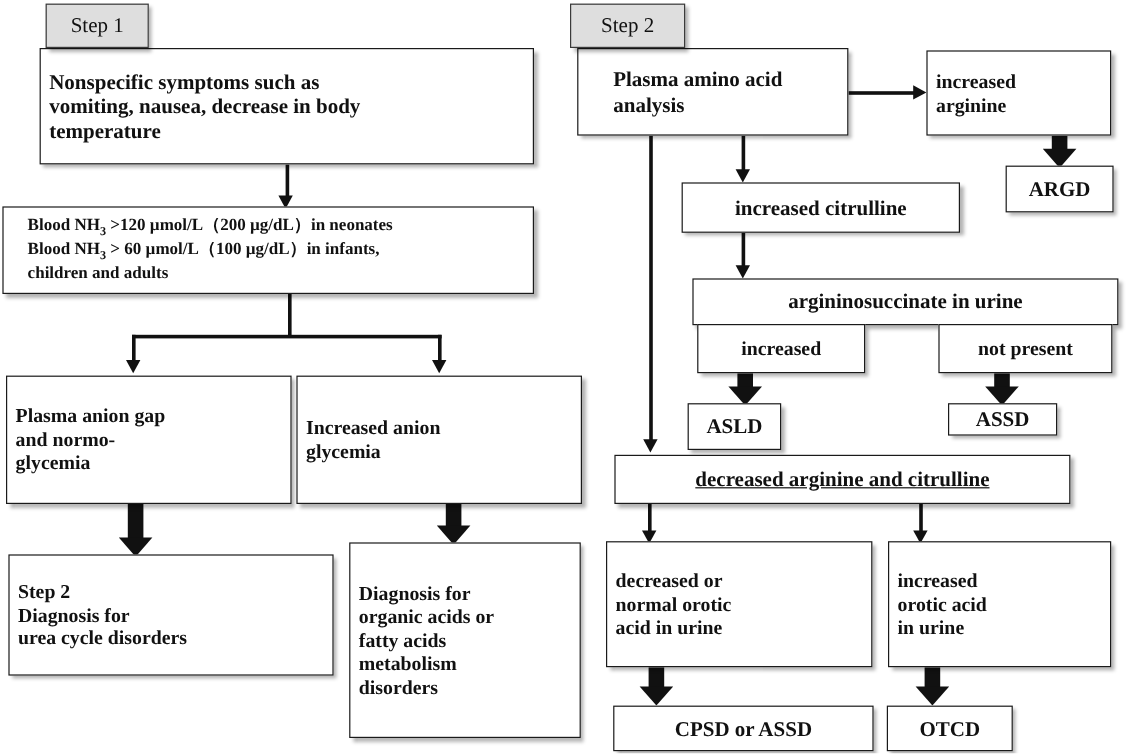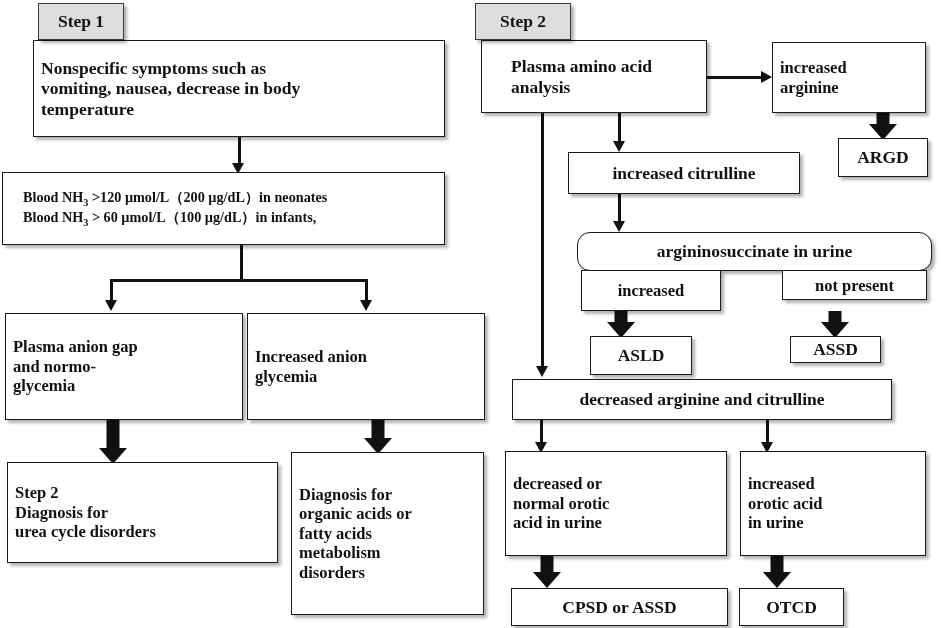--- a/index.html
+++ b/index.html
@@ -33,21 +33,21 @@
   .box .ln {
     display: block;
     white-space: nowrap;
   }
   .step-tab {
     position: absolute;
     box-sizing: border-box;
     background: #dedede;
     border: 1.6px solid #3a3a3a;
     box-shadow: 3px 3px 3px rgba(0,0,0,0.30);
-    font-weight: bold;
+    font-weight: normal;
     color: #111111;
     display: flex;
     align-items: center;
     justify-content: center;
     z-index: 6;
   }
   .vline {
     position: absolute;
     background: #111111;
     z-index: 1;
@@ -117,20 +117,21 @@
     <span class="ln">vomiting, nausea, decrease in body</span>
     <span class="ln">temperature</span>
   </div>
 
   <div class="vline" style="left:238px; top:137px; width:3px; height:30px;"></div>
   <div class="ahead down" style="left:232px; top:163px;"></div>
 
   <div class="box f14" style="left:2px; top:172px; width:443px; height:73px; padding:5px 20px;">
     <span class="ln"><span>Blood NH</span><span class="sub">3</span> <span>&gt;120 µmol/L（200 µg/dL）in neonates</span></span>
     <span class="ln"><span>Blood NH</span><span class="sub">3</span> <span>&gt; 60 µmol/L（100 µg/dL）in infants,</span></span>
+    <span class="ln">children and adults</span>
   </div>
 
   <div class="vline" style="left:240px; top:245px; width:3px; height:36px;"></div>
   <div class="hline" style="left:110px; top:279px; width:258px; height:3px;"></div>
   <div class="vline" style="left:110px; top:279px; width:3px; height:23px;"></div>
   <div class="ahead down" style="left:105px; top:300px;"></div>
   <div class="vline" style="left:365px; top:279px; width:3px; height:23px;"></div>
   <div class="ahead down" style="left:360px; top:300px;"></div>
 
   <div class="box f16" style="left:5px; top:313px; width:238px; height:107px;">
@@ -197,54 +198,54 @@
   <div class="vline" style="left:618px; top:113px; width:3px; height:33px;"></div>
   <div class="ahead down" style="left:613px; top:141px;"></div>
 
   <div class="box f17" style="left:568px; top:152px; width:232px; height:42px; align-items:center;">
     <span class="ln">increased citrulline</span>
   </div>
 
   <div class="vline" style="left:618px; top:194px; width:3px; height:32px;"></div>
   <div class="ahead down" style="left:613px; top:221px;"></div>
 
-  <div class="box f17" style="left:577px; top:232px; width:355px; height:39px; align-items:center;border-radius:13px;">
+  <div class="box f17" style="left:577px; top:232px; width:355px; height:39px; align-items:center;">
     <span class="ln">argininosuccinate in urine</span>
   </div>
 
   <div class="box f16" style="left:581px; top:270px; width:140px; height:41px; align-items:center;">
     <span class="ln">increased</span>
   </div>
 
-  <div class="box f16" style="left:782px; top:270px; width:145px; height:30px; align-items:center;justify-content:flex-end;">
+  <div class="box f16" style="left:782px; top:270px; width:145px; height:41px; align-items:center;">
     <span class="ln">not present</span>
   </div>
 
   <div class="fatarrow" style="left:604px; top:311px; width:34px; height:27px;">
     <div class="stem" style="height:13px;"></div>
     <div class="head"></div>
   </div>
 
-  <div class="box f17" style="left:590px; top:336px; width:102px; height:39px; align-items:center;">
+  <div class="box f17" style="left:573px; top:336px; width:78px; height:39px; align-items:center;">
     <span class="ln" style="text-align:center;">ASLD</span>
   </div>
 
   <div class="fatarrow" style="left:818px; top:311px; width:34px; height:27px;">
     <div class="stem" style="height:13px;"></div>
     <div class="head"></div>
   </div>
 
   <div class="box f17" style="left:790px; top:336px; width:91px; height:27px; align-items:center;">
     <span class="ln" style="text-align:center;">ASSD</span>
   </div>
 
   <div class="vline" style="left:541px; top:113px; width:3px; height:256px;"></div>
   <div class="ahead down" style="left:536px; top:366px;"></div>
 
-  <div class="box f17" style="left:512px; top:379px; width:380px; height:41px; align-items:center;">
+  <div class="box f17" style="left:512px; top:379px; width:380px; height:41px; align-items:center;text-decoration:underline;">
     <span class="ln">decreased arginine and citrulline</span>
   </div>
 
   <div class="vline" style="left:540px; top:420px; width:3px; height:27px;"></div>
   <div class="ahead down" style="left:535px; top:442px;"></div>
 
   <div class="vline" style="left:766px; top:420px; width:3px; height:27px;"></div>
   <div class="ahead down" style="left:761px; top:442px;"></div>
 
   <div class="box f16" style="left:505px; top:451px; width:222px; height:105px;">

